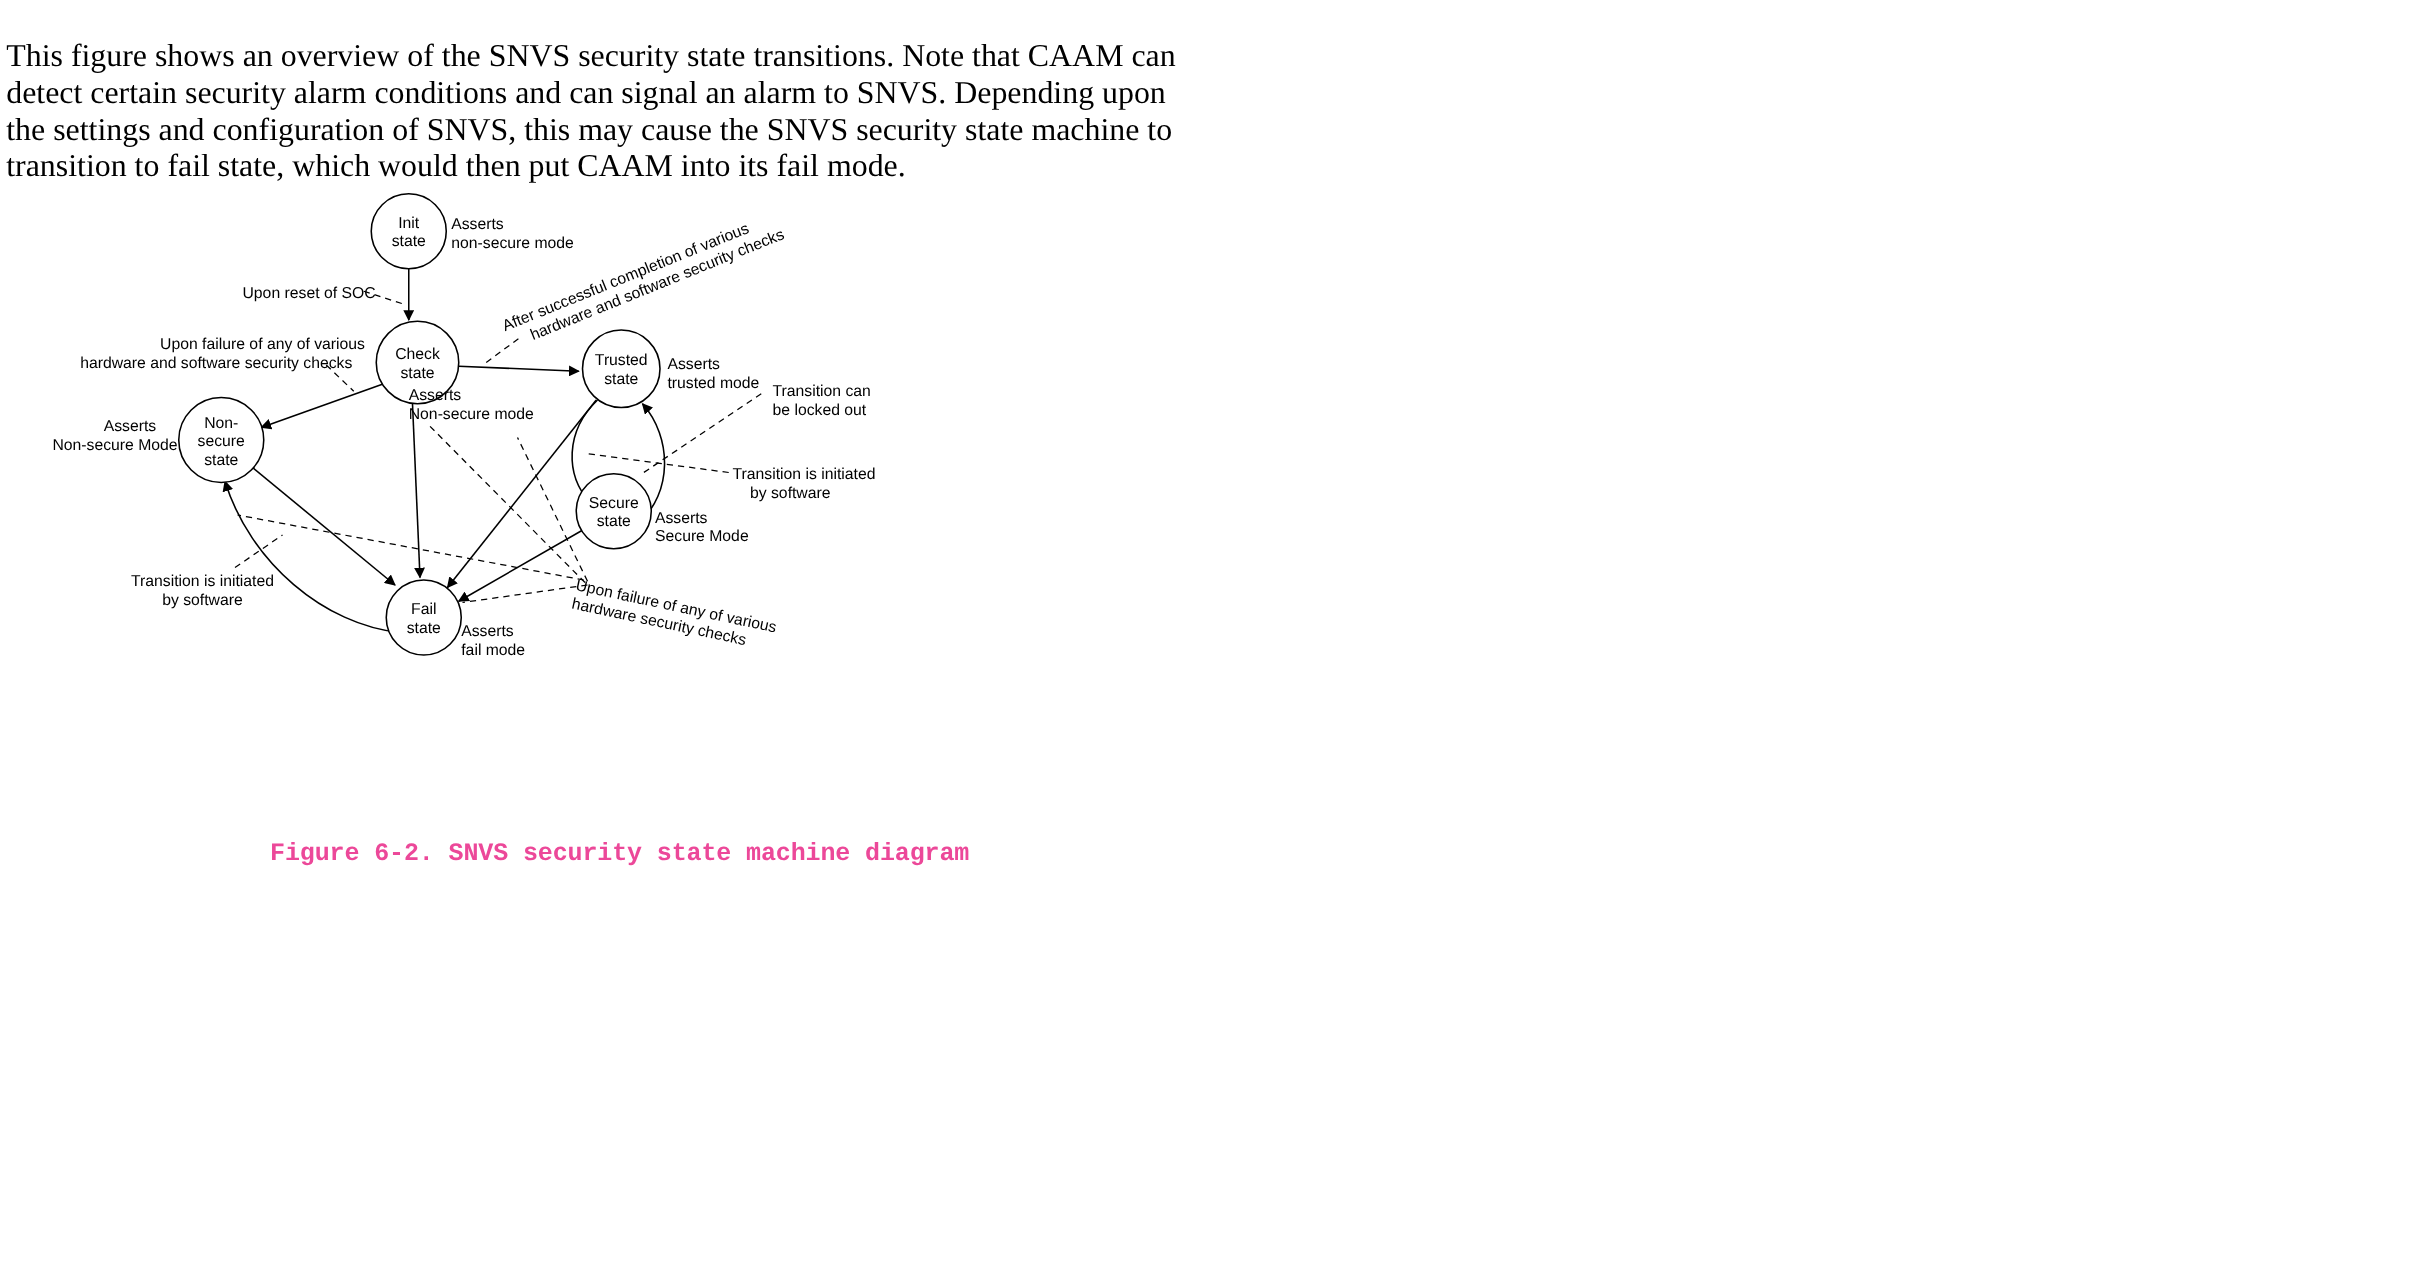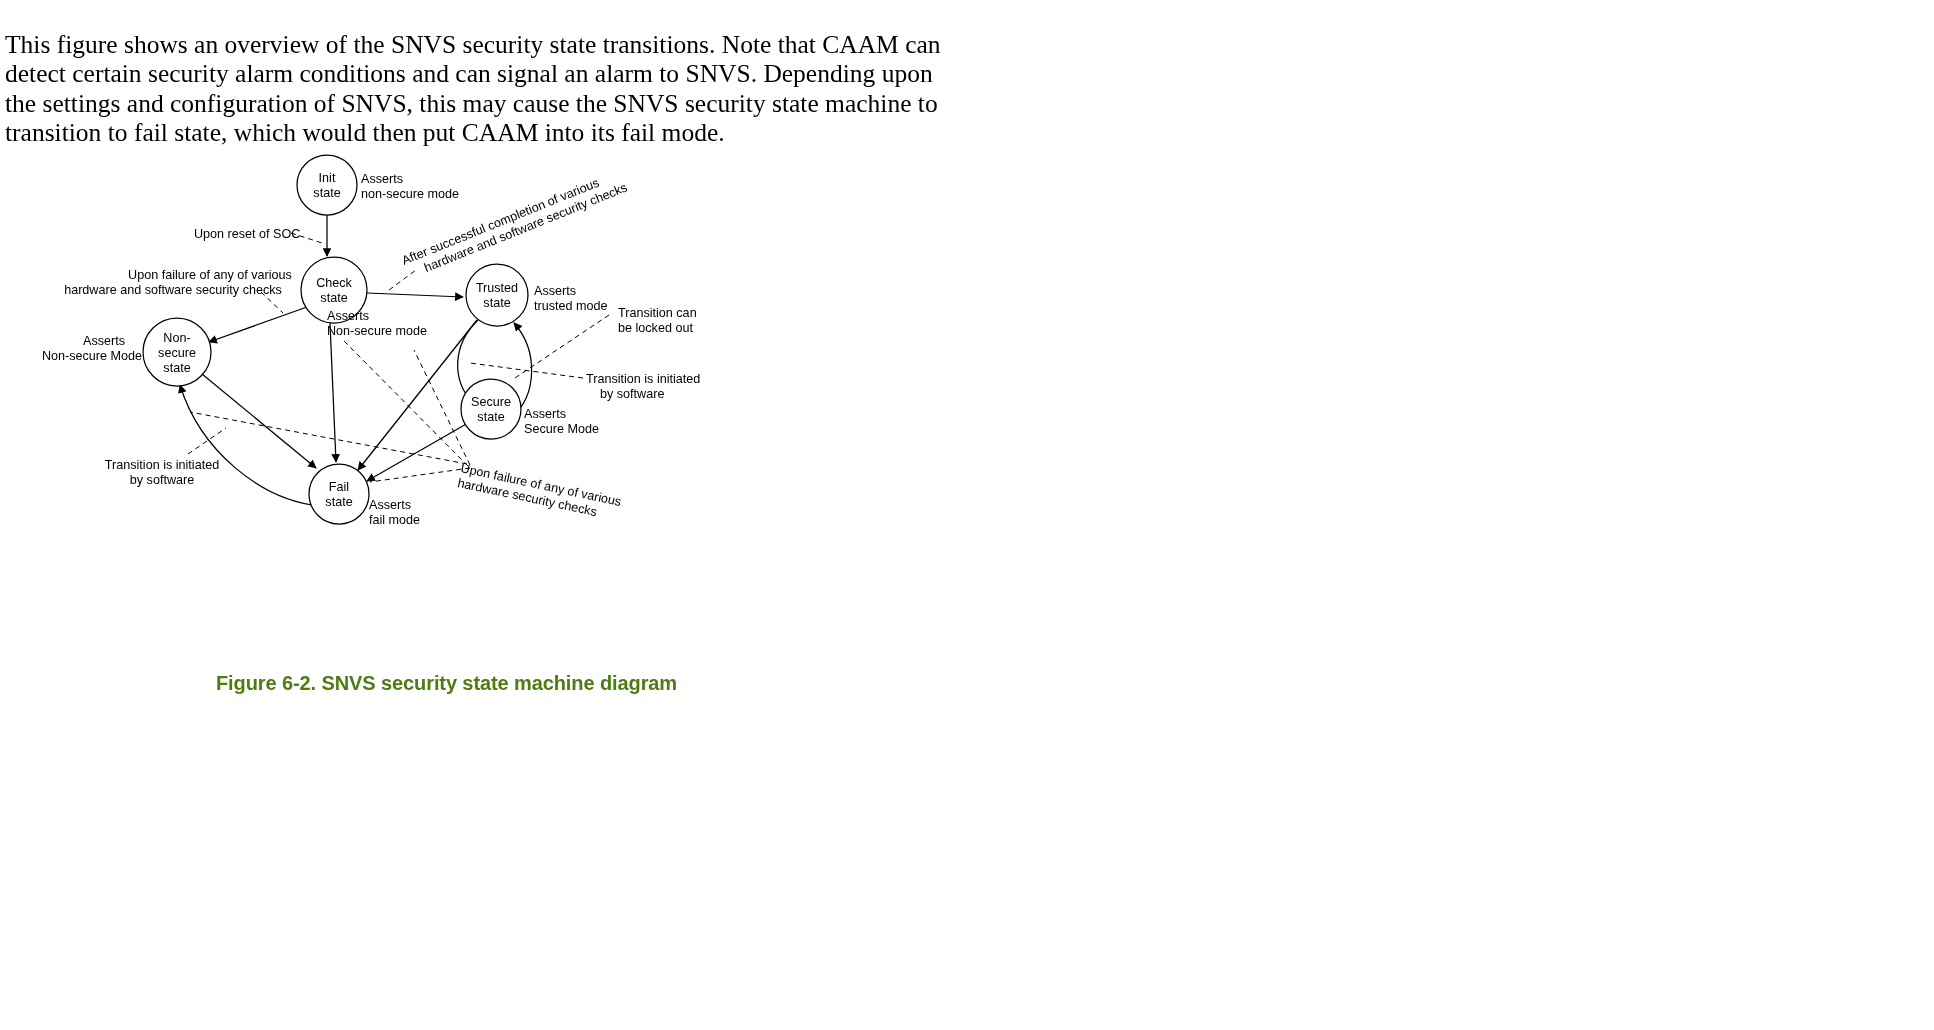--- a/index.html
+++ b/index.html
@@ -25,25 +25,25 @@
   #figure-area{
     position:absolute;
     left:0px; top:150px;
     width:900px; height:560px;
   }
   #figure-svg{position:absolute;left:0;top:0;}
 
   .caption{
     position:absolute;
     left:216px; top:672px;
-    font-family:Liberation Sans, sans-serif;
+    font-family:Liberation Mono, monospace;
     font-size:20px;
     font-weight:bold;
     letter-spacing:-0.1px;
-    color:#4d7c0f;
+    color:#ec4899;
     white-space:nowrap;
   }
 
   svg text{
     font-family:"Liberation Sans",sans-serif;
     fill:#000;
   }
   .node-label{font-size:12.6px;text-anchor:middle;}
   .edge-label{font-size:12.6px;}
   .rot-label{font-size:12.6px;}

